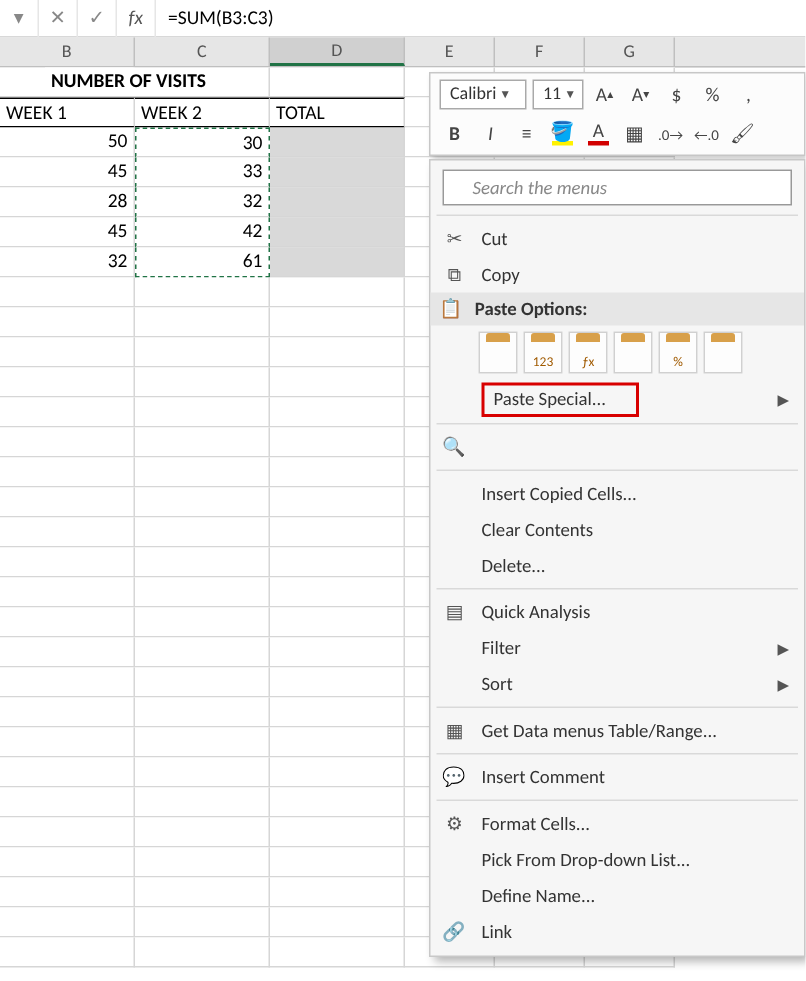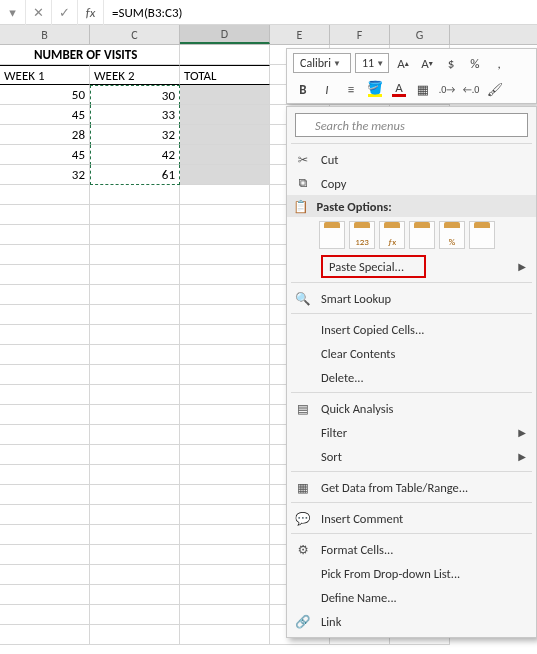--- a/index.html
+++ b/index.html
@@ -542,21 +542,20 @@
       </div>
   </div>
   <div class="paste-special-row">
     <span class="ps-box">Paste Special...</span>
     <span class="ps-arrow">▶</span>
   </div>
 
   <div class="sep"></div>
   <div class="item">
     <span class="icon">🔍</span>
-    <span class="label">Smart Lookup</span>
   </div>
   <div class="sep"></div>
 
   <div class="item">
     <span class="icon"></span>
     <span class="label">Insert Copied Cells...</span>
   </div>
   <div class="item">
     <span class="icon"></span>
     <span class="label">Clear Contents</span>
@@ -578,21 +577,21 @@
   </div>
   <div class="item">
     <span class="icon"></span>
     <span class="label">Sort</span>
     <span class="arrow">▶</span>
   </div>
 
   <div class="sep"></div>
   <div class="item">
     <span class="icon">▦</span>
-    <span class="label">Get Data from Table/Range...</span>
+    <span class="label">Get Data menus Table/Range...</span>
   </div>
 
   <div class="sep"></div>
   <div class="item">
     <span class="icon">💬</span>
     <span class="label">Insert Comment</span>
   </div>
 
   <div class="sep"></div>
   <div class="item">

